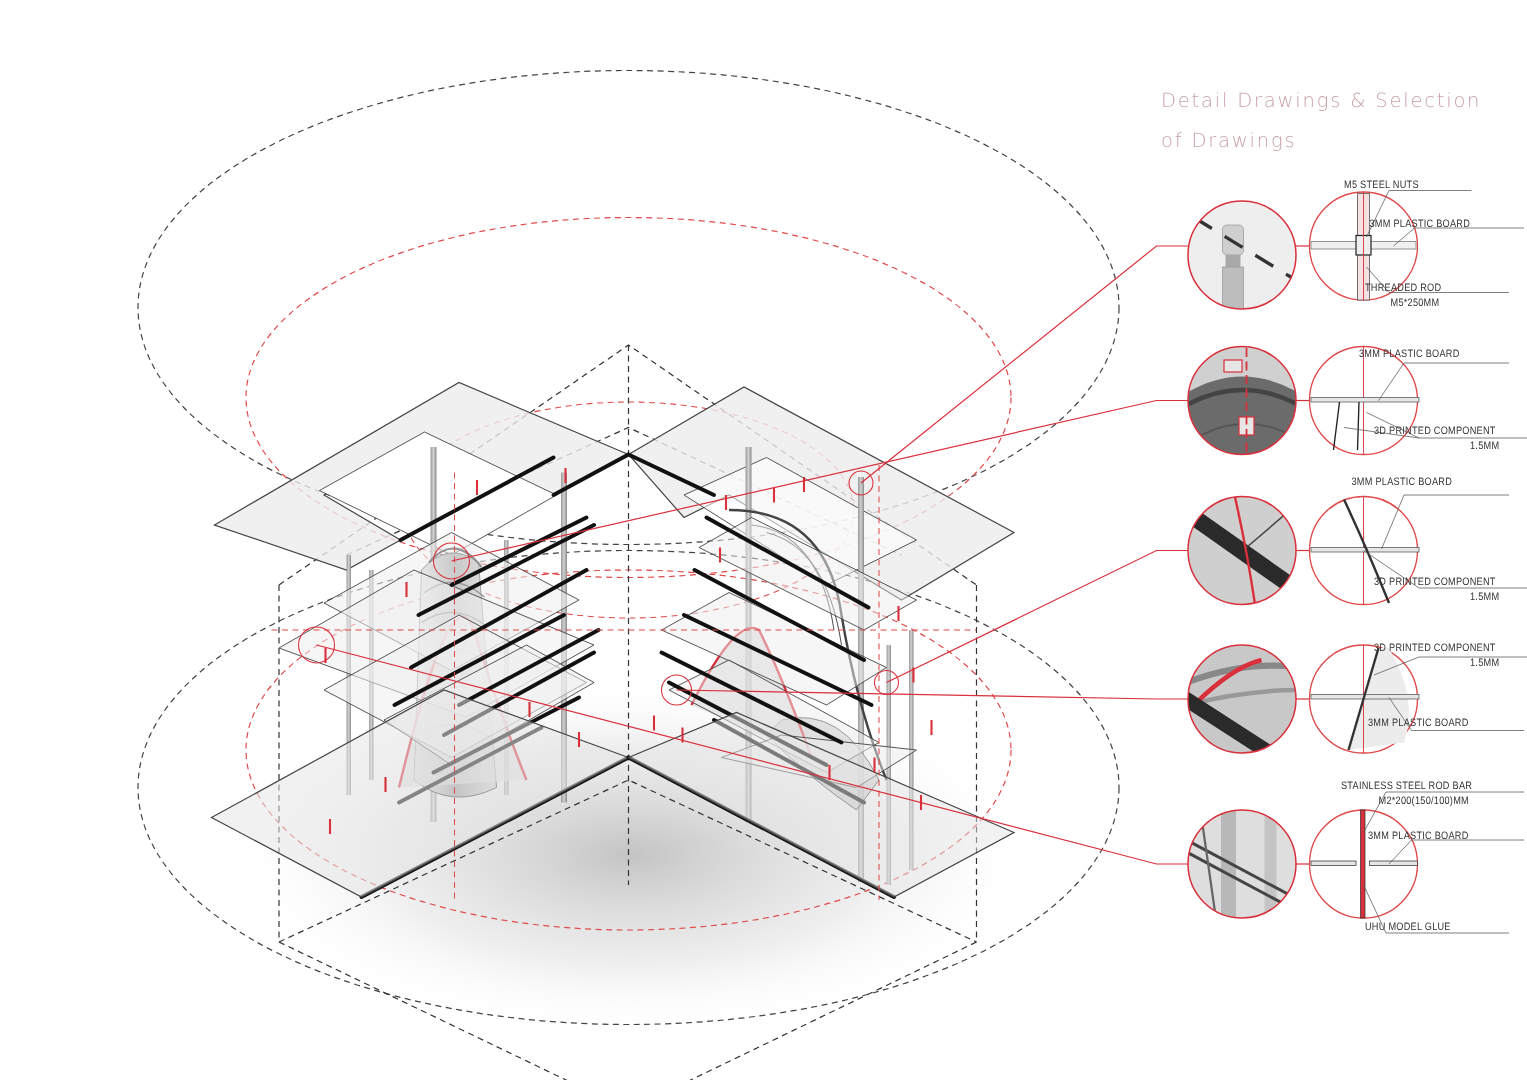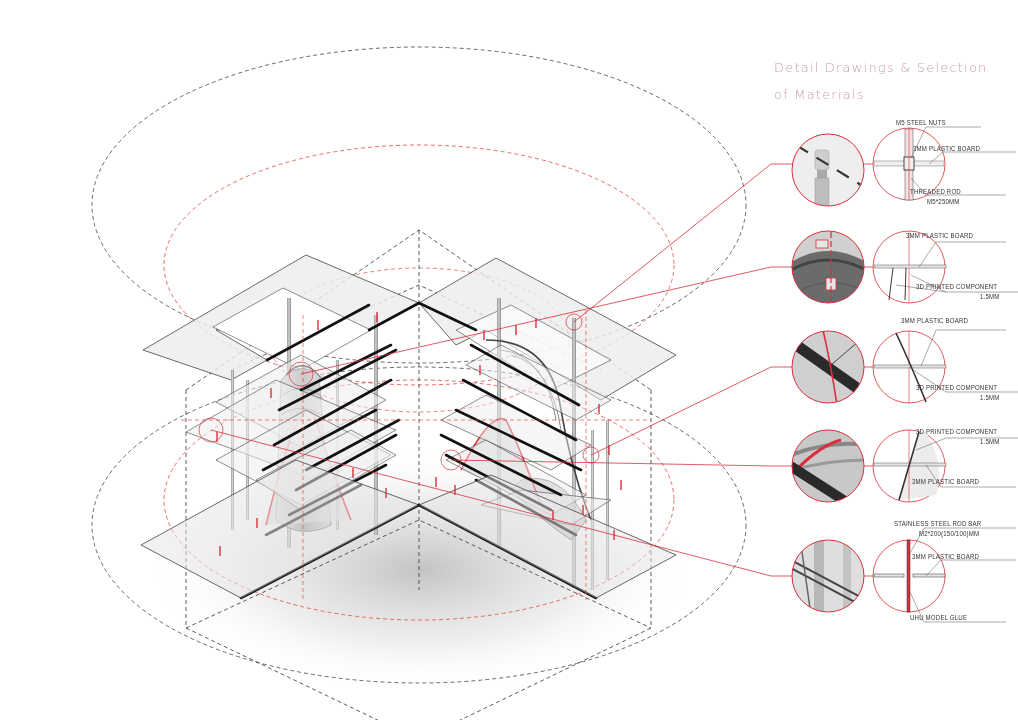--- a/index.html
+++ b/index.html
@@ -295,21 +295,21 @@
     <rect x="843" y="574" width="30" height="3" fill="#e6e6e6" stroke="#333" stroke-width="0.5"></rect>
     <rect x="882" y="574" width="32" height="3" fill="#e6e6e6" stroke="#333" stroke-width="0.5"></rect>
     <polyline points="878,555 893,528 985,528" fill="none" stroke="#555" stroke-width="0.5"></polyline>
     <polyline points="895,576 910,560 985,560" fill="none" stroke="#555" stroke-width="0.5"></polyline>
     <polyline points="878,590 893,622 975,622" fill="none" stroke="#555" stroke-width="0.5"></polyline>
   </g>
 </svg>
 
 
 <div id="title1" class="title">Detail Drawings &amp; Selection</div>
-<div id="title2" class="title">of Materials</div>
+<div id="title2" class="title">of Drawings</div>
 
 
 <div class="lbl" style="left:896px;top:119px;">M5 STEEL NUTS</div>
 <div class="lbl" style="left:913px;top:145px;">3MM PLASTIC BOARD</div>
 <div class="lbl" style="left:910px;top:188px;">THREADED ROD</div>
 <div class="lbl" style="left:927px;top:198px;">M5*250MM</div>
 
 
 <div class="lbl" style="left:906px;top:232px;">3MM PLASTIC BOARD</div>
 <div class="lbl" style="left:916px;top:283px;">3D PRINTED COMPONENT</div>

